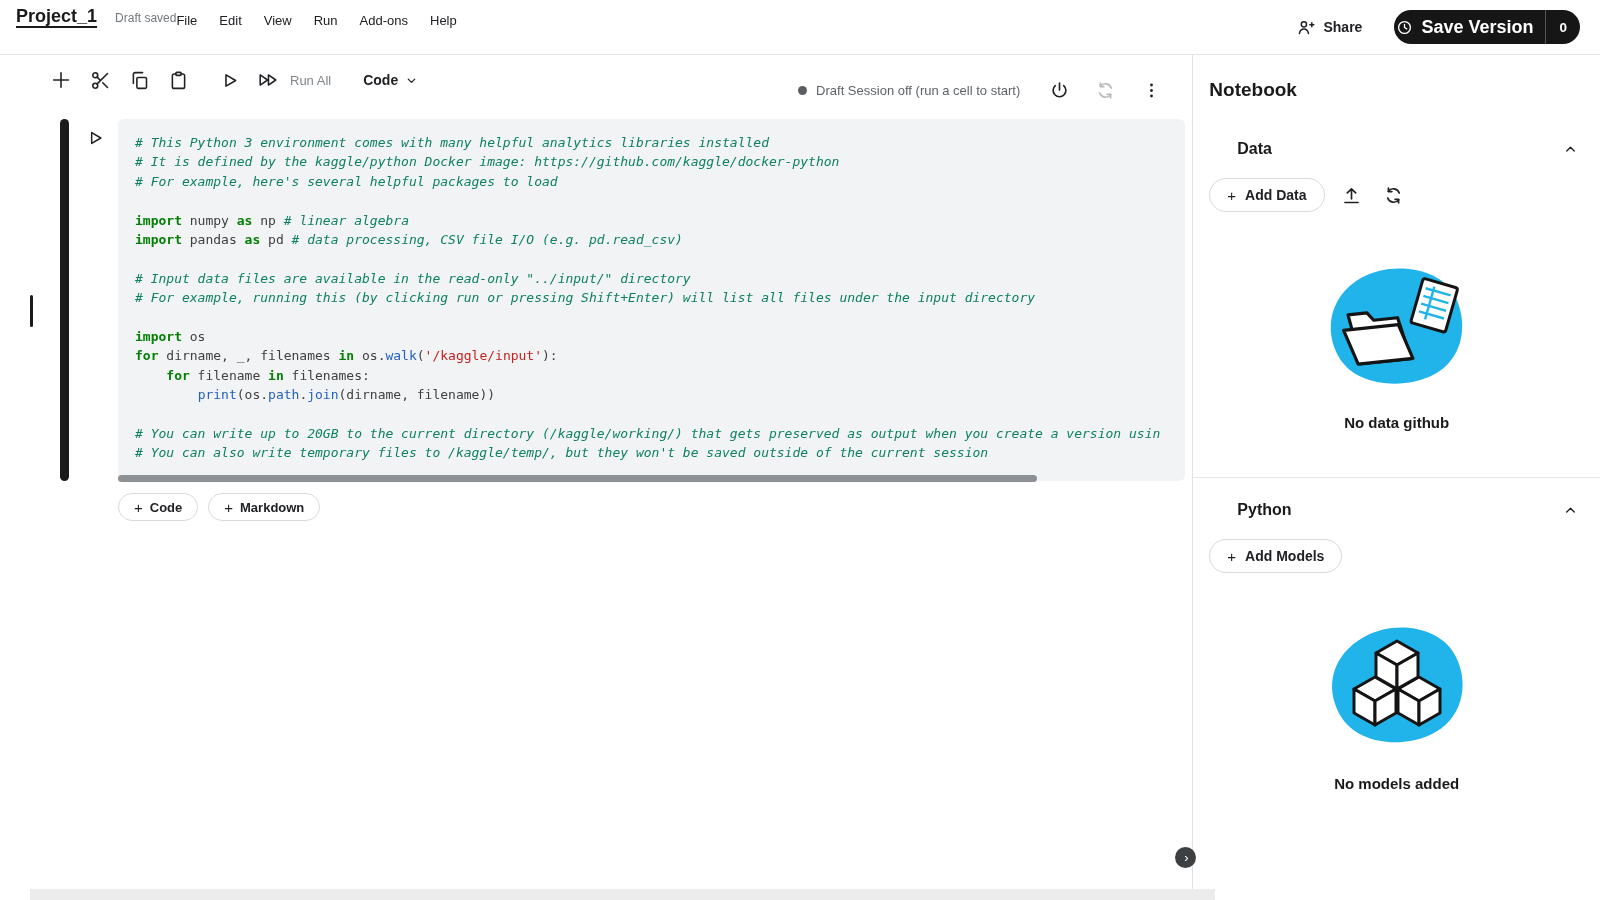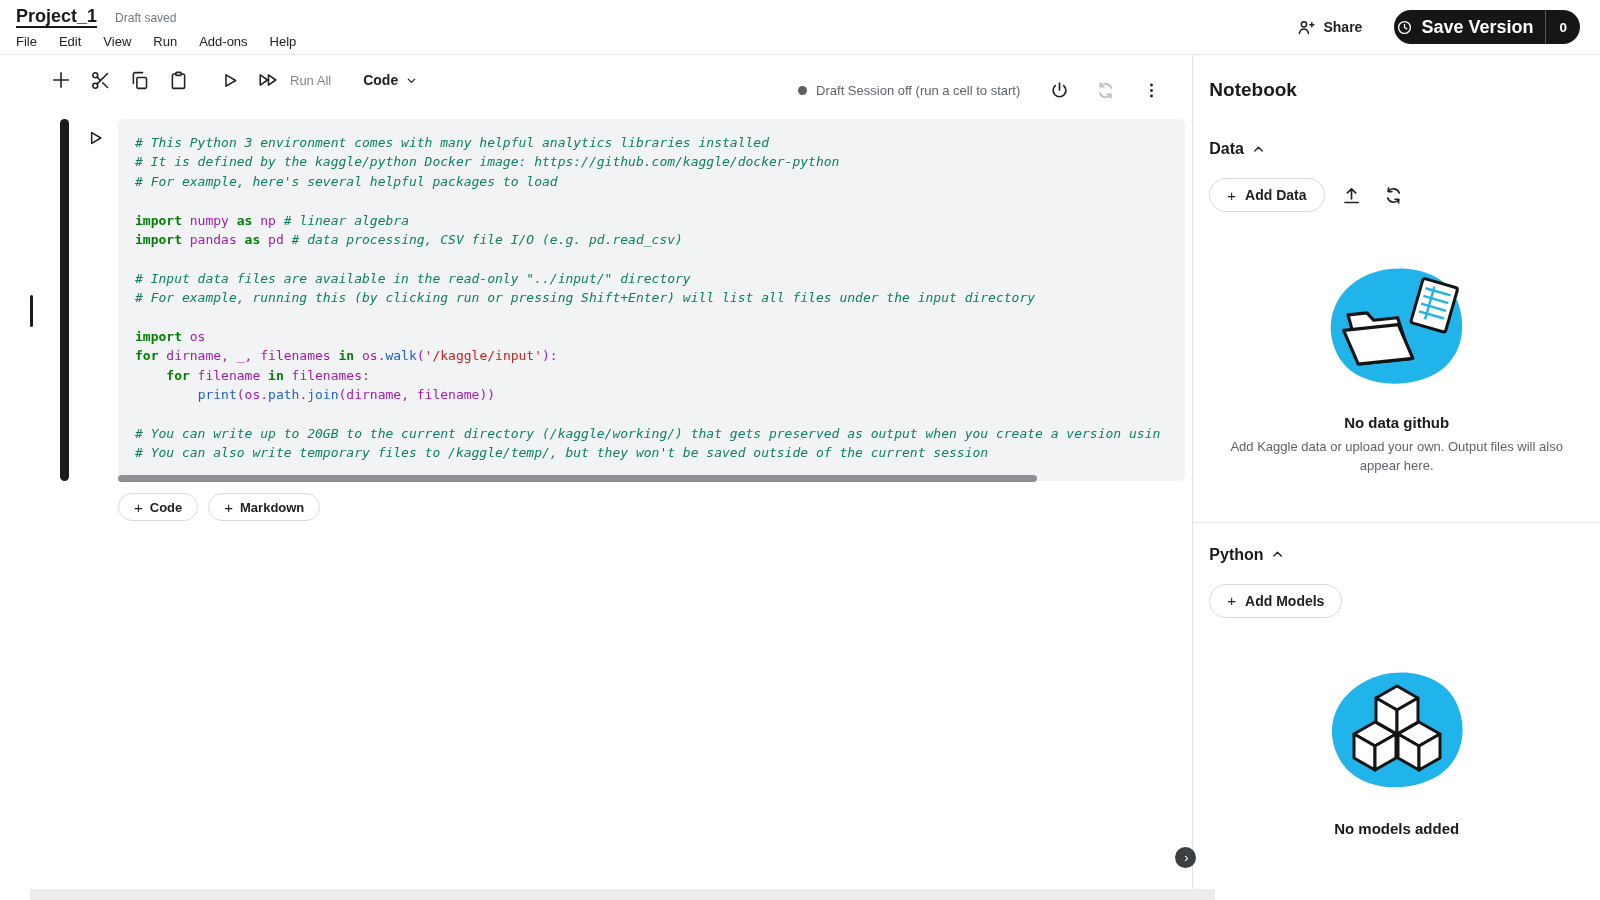--- a/index.html
+++ b/index.html
@@ -10,21 +10,21 @@
     font-family:"Liberation Sans", sans-serif;
   }
   svg { display:block; }
   button { font-family:inherit; cursor:pointer; }
 
   
   .app-header{
     height:55px; display:flex; justify-content:space-between; align-items:flex-start;
     padding:6px 20px 0 16px; border-bottom:1px solid #e4e6e8;
   }
-  .header-left{ display:flex; flex-direction:column; }
+  .header-left{ display:flex; }
   .title-row{ display:flex; align-items:baseline; gap:18px; }
   .nb-title{
     margin:0; font-size:18px; font-weight:bold; color:#1a1a1a;
     text-decoration:underline; text-decoration-thickness:1.5px; text-underline-offset:4px;
   }
   .draft-status{ font-size:12px; color:#72777c; }
   .menubar{ display:flex; gap:22px; margin-top:7px; font-size:13px; color:#202124; }
   .menu-item{ cursor:pointer; }
   .header-right{ display:flex; align-items:center; gap:30px; margin-top:4px; }
   .share-btn{
@@ -68,39 +68,39 @@
     position:absolute; left:88px; top:64px; width:1067px; height:362px;
     background:#f1f3f4; border-radius:6px; padding:14px 0 0 17px; overflow:hidden;
     font-family:"DejaVu Sans Mono", monospace; font-size:13px; line-height:19.4px;
     white-space:pre; cursor:text;
   }
   .code-line{ height:19.4px; }
   .tok-com{ color:#0e8064; font-style:italic; }
   .tok-kw{ color:#038003; font-weight:bold; }
   .tok-fn{ color:#2160c4; }
   .tok-str{ color:#c5221f; }
-  .tok-pl{ color:#a21caf; }
+  .tok-pl{ color:#404040; }
   .cell-hscroll{ position:absolute; left:88px; top:420px; width:919px; height:7px;
     background:#8d9196; border-radius:4px; cursor:grab; }
 
   .add-row{ position:absolute; left:88px; top:438px; display:flex; gap:10px; }
   .pill-btn{
     height:28px; display:flex; align-items:center; gap:7px; padding:0 15px;
     background:#fff; border:1px solid #d7dade; border-radius:16px;
     font-size:13px; font-weight:bold; color:#202124;
   }
   .pill-plus{ font-size:15px; font-weight:normal; line-height:1; }
 
   .bottom-track{ position:absolute; left:0; bottom:0; width:1185px; height:11px; background:#ececec; cursor:grab; }
   .left-scroll-mark{ position:absolute; left:0; top:240px; width:3px; height:32px; background:#1b1b1b; border-radius:2px; }
 
   
   .sidebar{ width:414px; height:845px; padding:0 16px; position:relative; overflow:hidden; }
   .sidebar-title{ margin:24px 0 0; font-size:19px; font-weight:bold; color:#1a1a1a; }
-  .section-head{ display:flex; align-items:center; margin-top:34px; }
+  .section-head{ display:flex; justify-content:space-between; align-items:center; margin-top:34px;margin-left:28px; }
   .section-head.models{ margin-top:18px; }
   .section-title{ font-size:16px; font-weight:bold; color:#1a1a1a; }
   .chevron-btn{ background:none; border:none; width:28px; height:28px;
     display:flex; align-items:center; justify-content:center; color:#202124; }
   .sidebar-actions{ display:flex; align-items:center; gap:12px; margin-top:15px; }
   .add-pill{
     height:34px; display:flex; align-items:center; gap:9px; padding:0 17px;
     background:#fff; border:1px solid #d7dade; border-radius:18px;
     font-size:14px; font-weight:bold; color:#202124;
   }
@@ -334,21 +334,20 @@
           <path d="M100 27h26M100 35h26M100 43h26M100 51h26" stroke="#20b4ea" stroke-width="2.4"></path>
           <path d="M108 23v34" stroke="#20b4ea" stroke-width="2.4"></path>
         </g>
         <g transform="rotate(-6 56 78)">
           <path d="M30 48l19 0 6 8 24 0 9 42-50 0z" fill="#fff" stroke="#141414" stroke-width="3.2" stroke-linejoin="round"></path>
           <path d="M24 63l55 0 11 35-55 0z" fill="#fff" stroke="#141414" stroke-width="3.2" stroke-linejoin="round"></path>
         </g>
       </svg>
     </div>
     <div class="empty-title">No data github</div>
-    <div class="empty-desc">Add Kaggle data or upload your own. Output files will also appear here.</div>
 
     <hr class="sidebar-divider">
 
     <div class="section-head models">
       <span class="section-title">Python</span>
       <button class="chevron-btn">
         <span>
           <svg width="15" height="15" viewBox="0 0 24 24" fill="none" stroke="#202124" stroke-width="2.2" stroke-linecap="round" stroke-linejoin="round">
               <path d="M6 14.5l6-6 6 6"></path>
             </svg>

